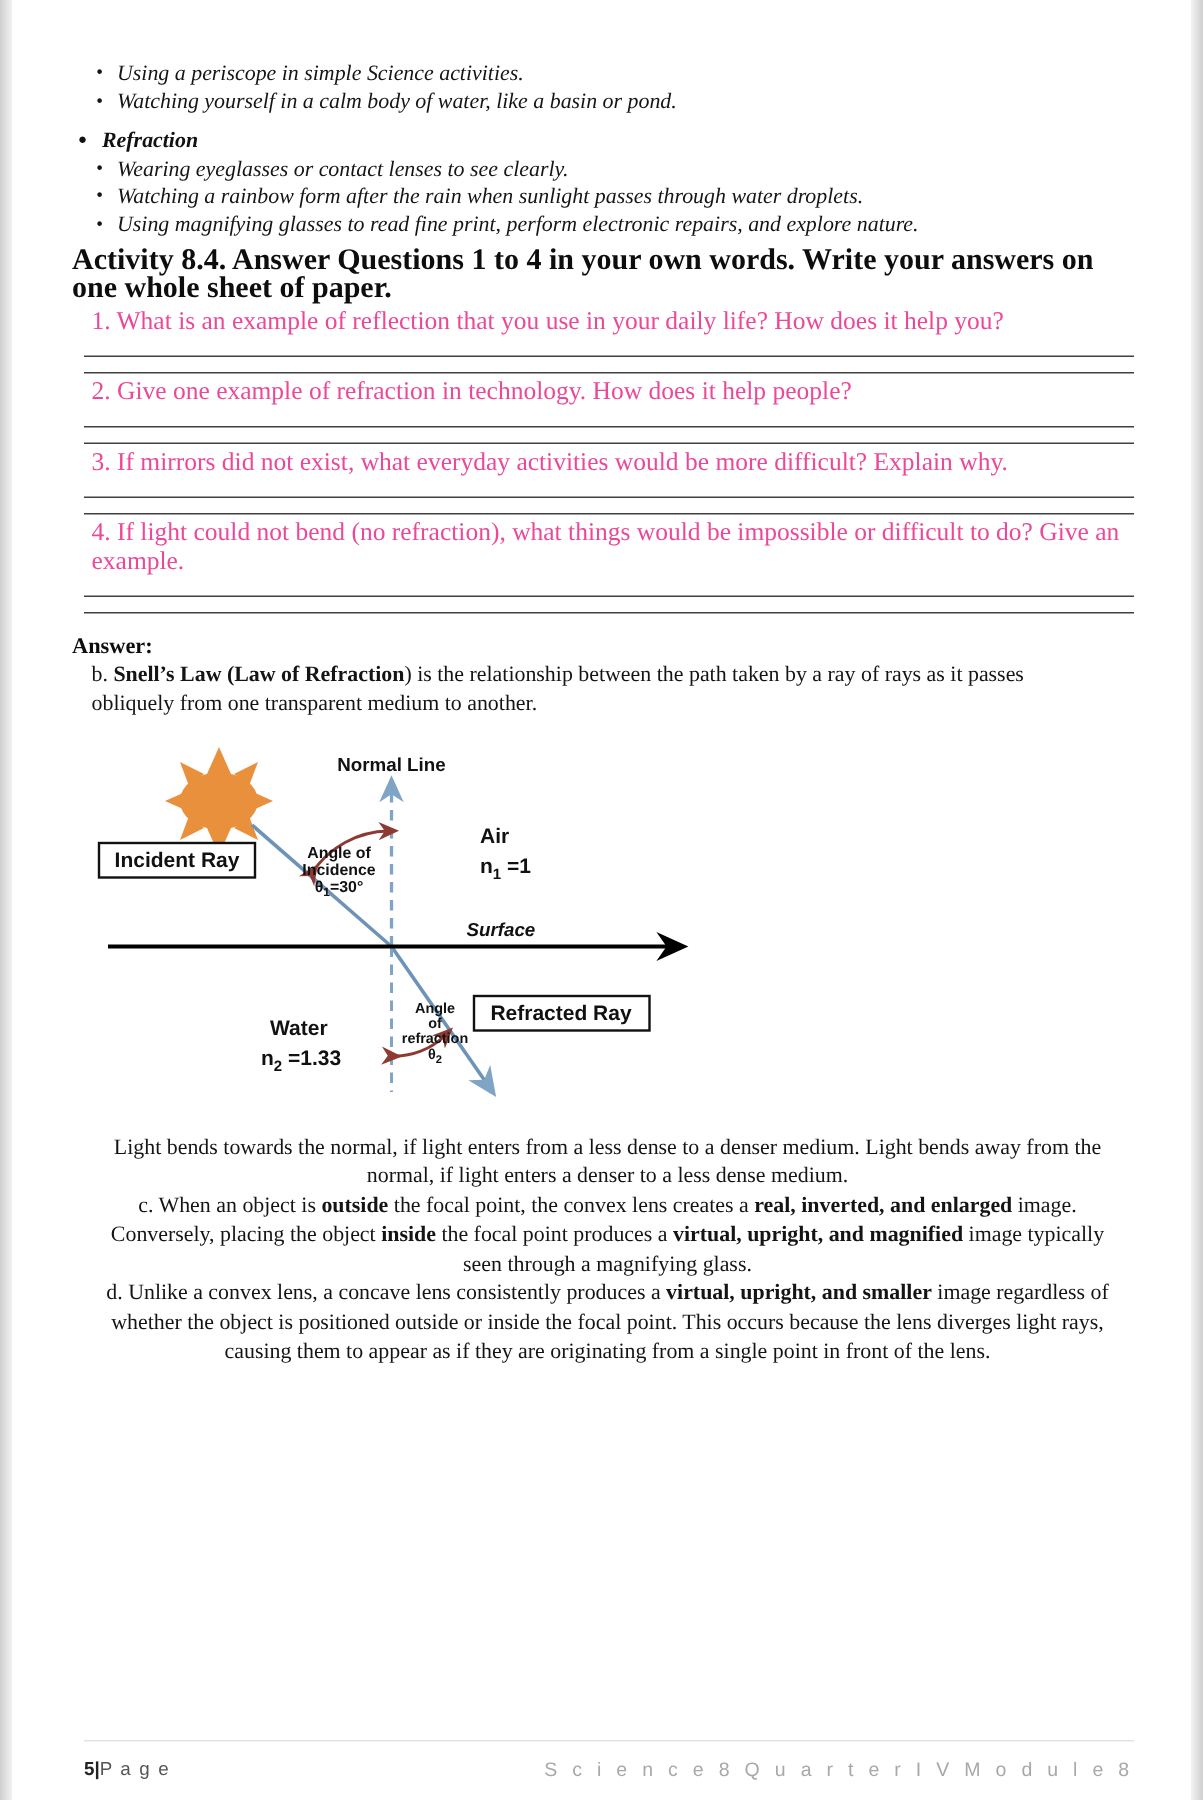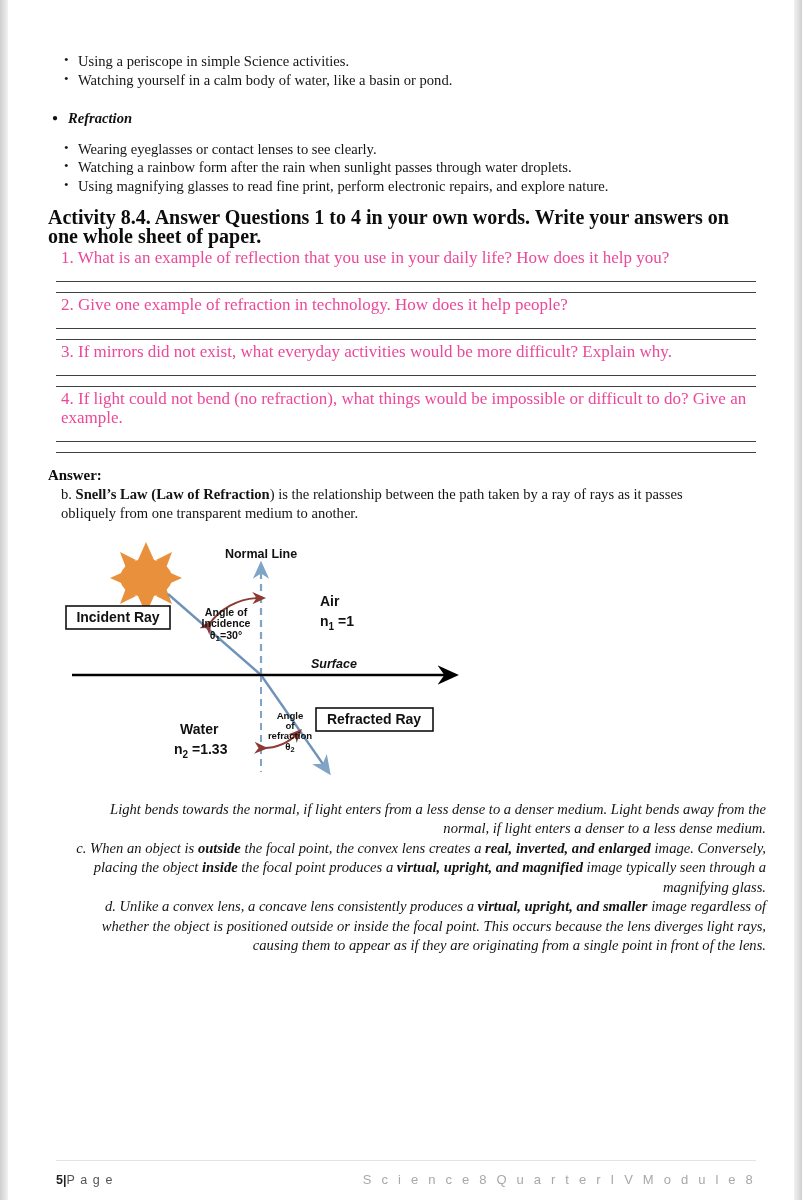--- a/index.html
+++ b/index.html
@@ -36,22 +36,23 @@
   }
   .content {
     position: absolute;
     left: 40px;
     top: 40px;
     width: 702px;
   }
   
   ul.bullets {
     list-style: none;
-    margin: 12px;
+    margin: 0;
     padding: 0;
+    font-style: italic;
   }
   ul.bullets li {
     position: relative;
     padding-left: 16px;
     font-size: 14.6px;
     line-height: 18.6px;
     color: #151515;
   }
   ul.bullets li::before {
     content: "\2022";
@@ -129,43 +130,42 @@
     width: 702px;
     height: 252px;
     margin-top: 10px;
   }
   
   .para {
     font-size: 14.6px;
     line-height: 19.5px;
     color: #141414;
     margin-top: 0px;
-    text-align: right;
-    margin-left: 28px;
+    text-align: center;
+    margin-left: 12px;
     width: 690px;
-    font-style: italic;
   }
   .para.first { margin-top: 14px; }
 
   
   .footer {
     position: absolute;
     left: 48px;
     top: 1160px;
     width: 700px;
   }
   .footer-rule {
     border-top: 1.5px solid #e3e3e3;
     width: 700px;
     margin-bottom: 11px;
   }
   .footer-row {
     display: flex;
     justify-content: space-between;
-    align-items: center;
+    align-items: flex-start;
   }
   .footer-left {
     font-family: "Liberation Sans", sans-serif;
     font-size: 12.5px;
     color: #555;
     letter-spacing: 1.1px;
   }
   .footer-left .pagenum {
     font-weight: bold;
     color: #222;

